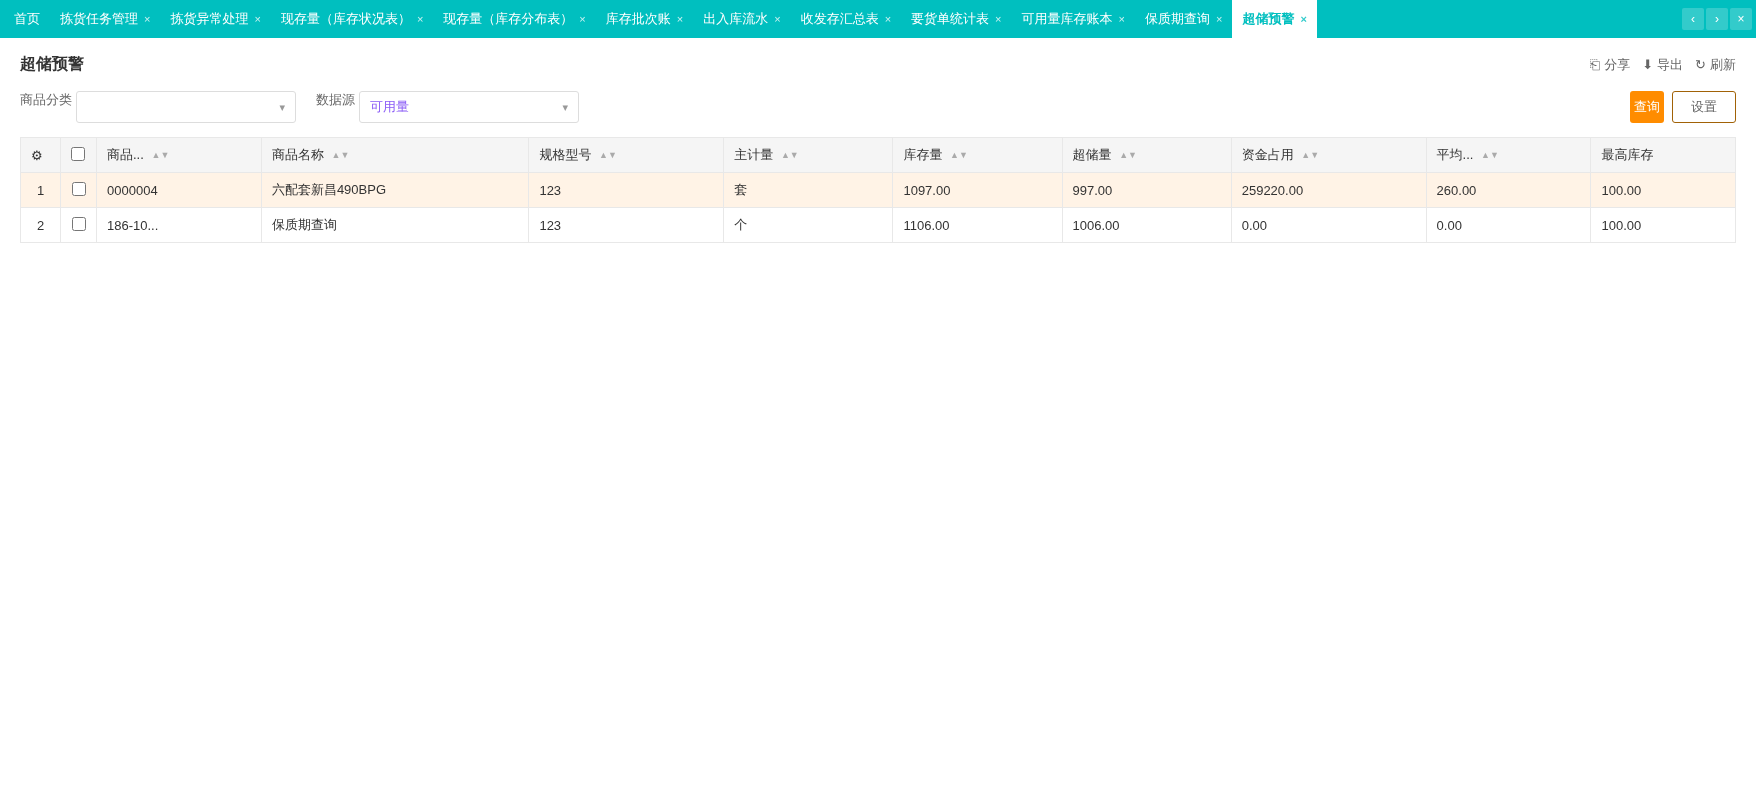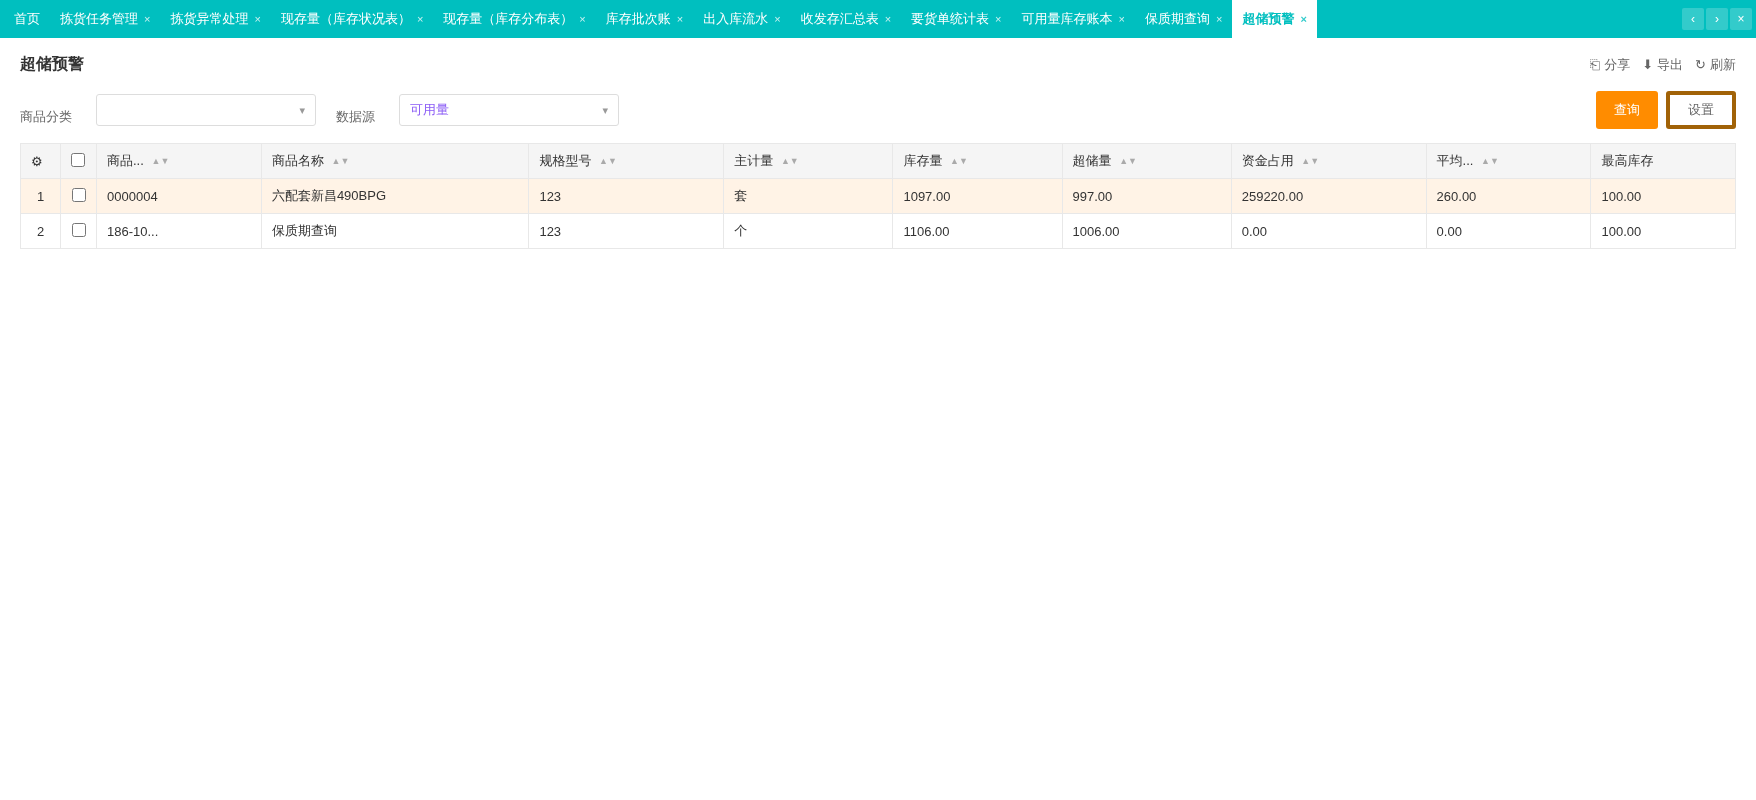--- a/index.html
+++ b/index.html
@@ -85,22 +85,22 @@
 
     
     .filter-row {
       display: flex;
       align-items: center;
       gap: 20px;
       margin-bottom: 14px;
     }
     .filter-group {
       display: flex;
-      align-items: flex-end;
-      gap: 24px;
+      align-items: flex-start;
+      gap: 4px;
     }
     .filter-label {
       color: #666;
       font-size: 13px;
       white-space: nowrap;
     }
     .filter-select {
       display: flex;
       align-items: center;
       border: 1px solid #ddd;
@@ -117,29 +117,29 @@
 
     .filter-right {
       margin-left: auto;
       display: flex;
       gap: 8px;
     }
     .btn-query {
       background: #ff8c00;
       color: #fff;
       border: none;
-      padding: 6px 18px;
+      padding: 6px 4px;
       border-radius: 3px;
       cursor: pointer;
       font-size: 13px;
     }
     .btn-settings {
       background: #fff;
       color: #666;
-      border: 4px solid #a16207;
+      border: 1px solid #a16207;
       padding: 6px 18px;
       border-radius: 3px;
       cursor: pointer;
       font-size: 13px;
     }
 
     
     .data-table {
       width: 100%;
       border-collapse: collapse;

